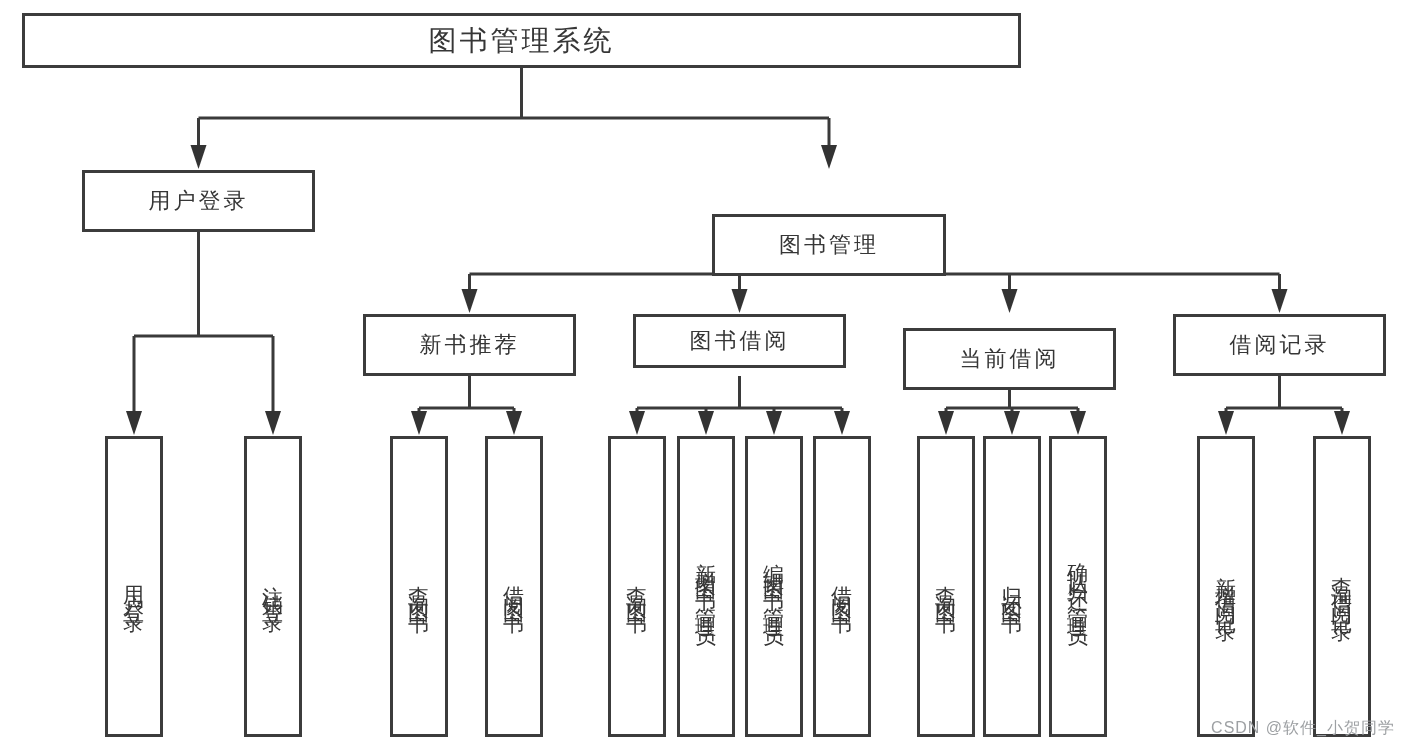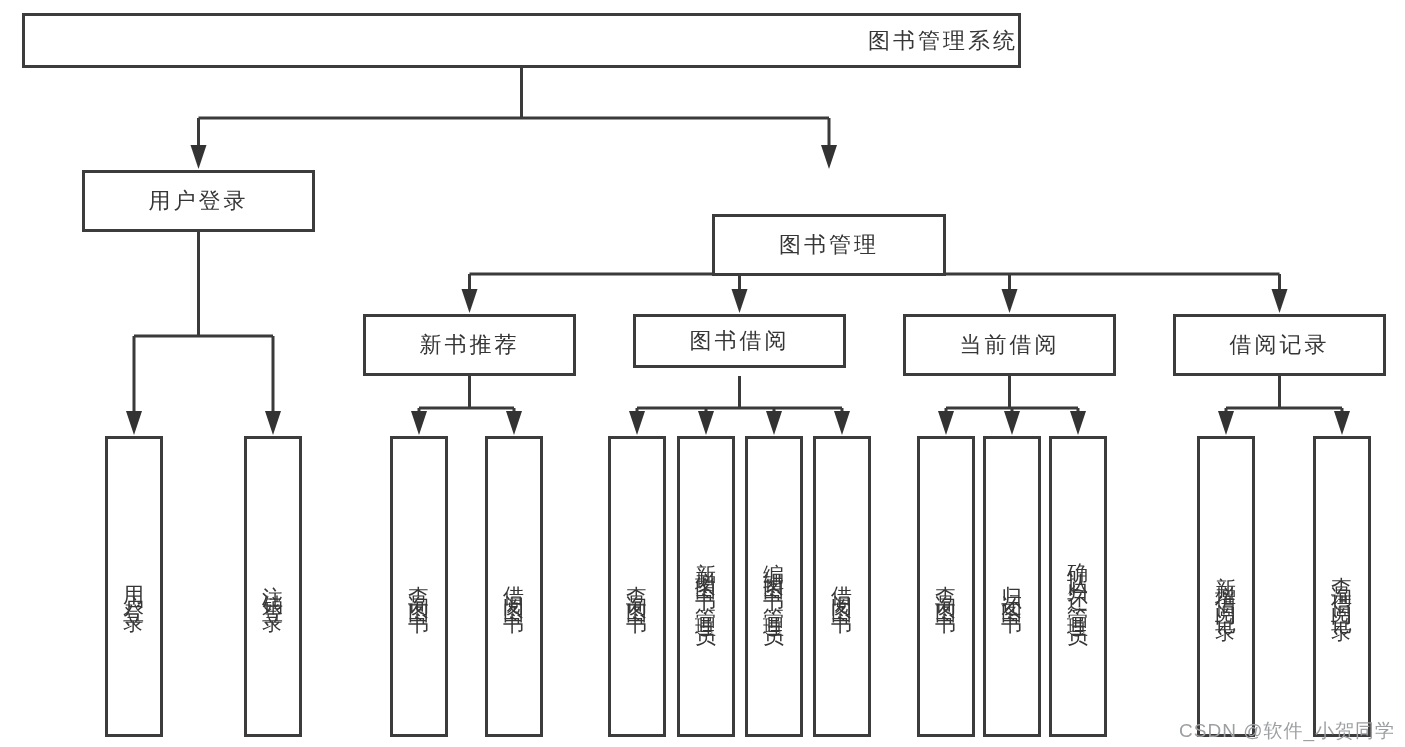--- a/index.html
+++ b/index.html
@@ -8,29 +8,29 @@
     font-family:"Liberation Sans",sans-serif;overflow:hidden;
   }
   svg.lines{position:absolute;left:0;top:0;width:1405px;height:747px;}
   svg.lines path{stroke:#3a3a3a;stroke-width:3;fill:none;}
   svg.lines polygon{fill:#333333;stroke:none;}
   .box{
     position:absolute;box-sizing:border-box;border:3px solid #3c3c3c;background:#ffffff;
     display:flex;align-items:center;justify-content:center;color:#363636;
   }
   .hbox{font-size:22px;letter-spacing:3px;white-space:nowrap;}
-  .hbox.root{font-size:22px;justify-content:flex-end;}
+  .hbox.root{font-size:28px;}
   .vbox{
     writing-mode:vertical-rl;text-orientation:mixed;
     font-size:21px;letter-spacing:9px;line-height:1;
   }
   .vbox span{display:block;}
   .watermark{
     position:absolute;right:10px;top:718px;
-    font-size:19px;color:#9da0a3;letter-spacing:1px;white-space:nowrap;
+    font-size:16px;color:#9da0a3;letter-spacing:1px;white-space:nowrap;
   }
 </style>
 </head>
 <body>
 
 <div class="canvas">
 
   <svg class="lines" viewBox="0 0 1405 747">
 
     <g>
@@ -91,21 +91,21 @@
   <div class="box hbox" style="left:712px;top:170px;width:234px;height:62px;margin-top:44px;">
     <span>图书管理</span>
   </div>
 
   <div class="box hbox" style="left:363px;top:314px;width:213px;height:62px;">
     <span>新书推荐</span>
   </div>
   <div class="box hbox" style="left:633px;top:314px;width:213px;height:54px;">
     <span>图书借阅</span>
   </div>
-  <div class="box hbox" style="left:903px;top:314px;width:213px;height:62px;text-align:right;">
+  <div class="box hbox" style="left:903px;top:328px;width:213px;height:62px;text-align:right;">
     <span>当前借阅</span>
   </div>
   <div class="box hbox" style="left:1173px;top:314px;width:213px;height:62px;">
     <span>借阅记录</span>
   </div>
 
   <div class="box vbox" style="left:105px;top:436px;width:58px;height:301px;">
     <span>用户登录</span>
   </div>
   <div class="box vbox" style="left:244px;top:436px;width:58px;height:301px;">

